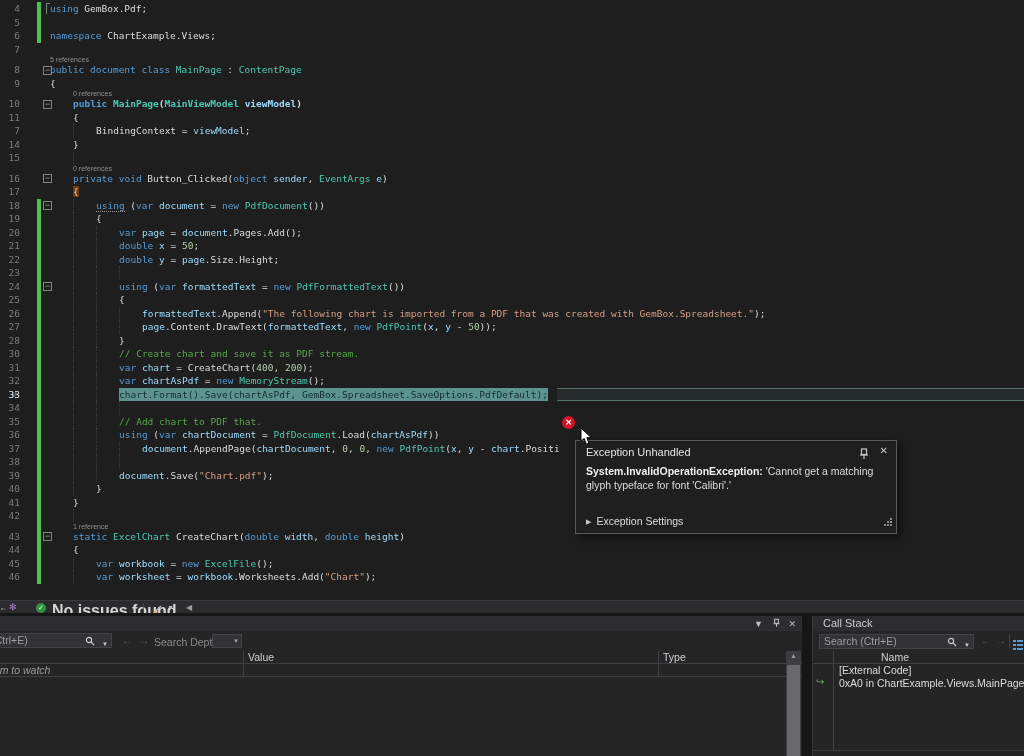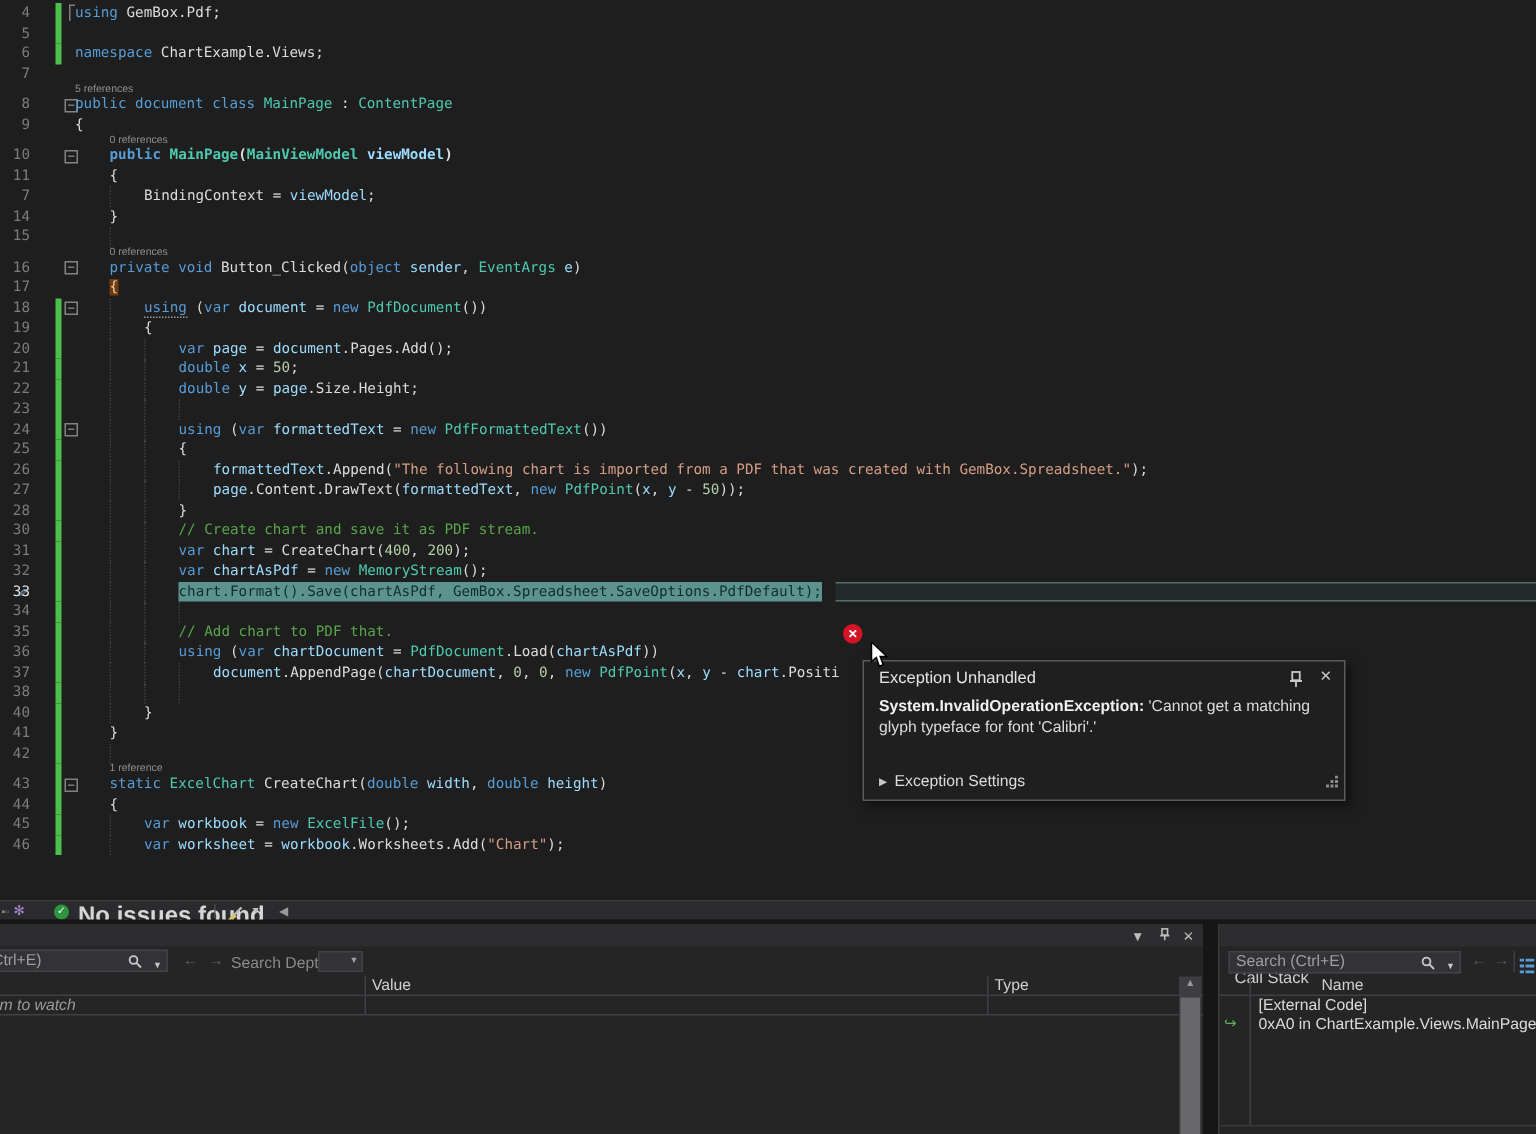--- a/index.html
+++ b/index.html
@@ -71,21 +71,21 @@
   .health .broom { position:absolute; left:150px; top:1px; }
   .health .dd { position:absolute; left:167px; top:3px; color:#bdbdbd; font-size:7px; }
   .health .back { position:absolute; left:186px; top:2px; color:#9a9a9a; font-size:8px; }
 
   
   .bottom { position:absolute; left:0; top:613px; width:1024px; height:143px; background:#161616; }
   .panel { position:absolute; top:3px; height:140px; background:#252526; overflow:hidden; }
   .watch { left:0; width:802px; }
   .stack { left:812px; width:212px; border-left:1px solid #3a3a3d; }
   .ptitle { position:absolute; left:0; top:0; right:0; height:15px; background:#2d2d30; }
-  .ptitle .txt { position:absolute; left:10px; top:1px; font-size:11px; color:#cccccc;margin-top:29px; }
+  .ptitle .txt { position:absolute; left:10px; top:1px; font-size:11px; color:#cccccc; }
   .wicons { position:absolute; top:2px; right:6px; color:#bdbdbd; font-size:9px; letter-spacing:0; }
   .wicons span { margin-left:7px; }
   .sbox { position:absolute; height:15px; background:#333337; border:1px solid #434346;
           font-size:10.5px; color:#9e9e9e; line-height:13px; padding-left:4px; white-space:nowrap;
           overflow:hidden; }
   .mag { display:inline-block; }
   .toolarrow { position:absolute; font-size:10px; color:#666; top:19px; }
   .sd-label { position:absolute; left:154px; top:20px; font-size:10.5px; color:#8a8a8a; }
   .sd-drop { position:absolute; left:212px; top:18px; width:30px; height:14px; background:#333337;
              border:1px solid #434346; }
@@ -153,20 +153,21 @@
       <div class="cline"><span class="gut-num">28</span><span class="gut-bar"></span><span class="guide" style="left: 73px;"></span><span class="guide" style="left: 96px;"></span><span class="codetext" style="left: 119px;"><span class="tok pl">}</span></span></div>
       <div class="cline"><span class="gut-num">30</span><span class="gut-bar"></span><span class="guide" style="left: 73px;"></span><span class="guide" style="left: 96px;"></span><span class="codetext" style="left: 119px;"><span class="tok co">// Create chart and save it as PDF stream.</span></span></div>
       <div class="cline"><span class="gut-num">31</span><span class="gut-bar"></span><span class="guide" style="left: 73px;"></span><span class="guide" style="left: 96px;"></span><span class="codetext" style="left: 119px;"><span class="tok kw">var</span><span class="tok pl"> </span><span class="tok va">chart</span><span class="tok pl"> = CreateChart(</span><span class="tok nu">400</span><span class="tok pl">, </span><span class="tok nu">200</span><span class="tok pl">);</span></span></div>
       <div class="cline"><span class="gut-num">32</span><span class="gut-bar"></span><span class="guide" style="left: 73px;"></span><span class="guide" style="left: 96px;"></span><span class="codetext" style="left: 119px;"><span class="tok kw">var</span><span class="tok pl"> </span><span class="tok va">chartAsPdf</span><span class="tok pl"> = </span><span class="tok kw">new</span><span class="tok pl"> </span><span class="tok ty">MemoryStream</span><span class="tok pl">();</span></span></div>
       <div class="cline exc cur"><span class="gut-num">33</span><span class="gut-pen">✎</span><span class="gut-bar"></span><span class="guide" style="left: 73px;"></span><span class="guide" style="left: 96px;"></span><span class="exc-tail"></span><span class="codetext" style="left: 119px;"><span class="tok xd">chart.Format().Save(chartAsPdf, GemBox.Spreadsheet.SaveOptions.PdfDefault);</span></span></div>
       <div class="cline"><span class="gut-num">34</span><span class="gut-bar"></span><span class="guide" style="left: 73px;"></span><span class="guide" style="left: 96px;"></span><span class="guide" style="left: 119px;"></span></div>
       <div class="cline"><span class="gut-num">35</span><span class="gut-bar"></span><span class="guide" style="left: 73px;"></span><span class="guide" style="left: 96px;"></span><span class="codetext" style="left: 119px;"><span class="tok co">// Add chart to PDF that.</span></span></div>
       <div class="cline"><span class="gut-num">36</span><span class="gut-bar"></span><span class="guide" style="left: 73px;"></span><span class="guide" style="left: 96px;"></span><span class="codetext" style="left: 119px;"><span class="tok kw">using</span><span class="tok pl"> (</span><span class="tok kw">var</span><span class="tok pl"> </span><span class="tok va">chartDocument</span><span class="tok pl"> = </span><span class="tok ty">PdfDocument</span><span class="tok pl">.Load(</span><span class="tok va">chartAsPdf</span><span class="tok pl">))</span></span></div>
       <div class="cline"><span class="gut-num">37</span><span class="gut-bar"></span><span class="guide" style="left: 73px;"></span><span class="guide" style="left: 96px;"></span><span class="guide" style="left: 119px;"></span><span class="codetext" style="left: 142px;"><span class="tok va">document</span><span class="tok pl">.AppendPage(</span><span class="tok va">chartDocument</span><span class="tok pl">, </span><span class="tok nu">0</span><span class="tok pl">, </span><span class="tok nu">0</span><span class="tok pl">, </span><span class="tok kw">new</span><span class="tok pl"> </span><span class="tok ty">PdfPoint</span><span class="tok pl">(</span><span class="tok va">x</span><span class="tok pl">, </span><span class="tok va">y</span><span class="tok pl"> - </span><span class="tok va">chart</span><span class="tok pl">.Positi</span></span></div>
       <div class="cline"><span class="gut-num">38</span><span class="gut-bar"></span><span class="guide" style="left: 73px;"></span><span class="guide" style="left: 96px;"></span><span class="guide" style="left: 119px;"></span></div>
+      <div class="cline"><span class="gut-num">39</span><span class="gut-bar"></span><span class="guide" style="left: 73px;"></span><span class="guide" style="left: 96px;"></span><span class="codetext" style="left: 119px;"><span class="tok va">document</span><span class="tok pl">.Save(</span><span class="tok st">"Chart.pdf"</span><span class="tok pl">);</span></span></div>
       <div class="cline"><span class="gut-num">40</span><span class="gut-bar"></span><span class="guide" style="left: 73px;"></span><span class="codetext" style="left: 96px;"><span class="tok pl">}</span></span></div>
       <div class="cline"><span class="gut-num">41</span><span class="gut-bar"></span><span class="codetext" style="left: 73px;"><span class="tok pl">}</span></span></div>
       <div class="cline"><span class="gut-num">42</span><span class="gut-bar"></span><span class="guide" style="left: 73px;"></span></div>
       <div class="clrow">
         <span class="gut-bar"></span>
         <span class="cltext" style="left: 73px;">1 reference</span>
       </div>
       <div class="cline"><span class="gut-num">43</span><span class="gut-bar"></span><span class="gut-box">–</span><span class="codetext" style="left: 73px;"><span class="tok kw">static </span><span class="tok ty">ExcelChart</span><span class="tok pl"> CreateChart(</span><span class="tok kw">double</span><span class="tok pl"> </span><span class="tok va">width</span><span class="tok pl">, </span><span class="tok kw">double</span><span class="tok pl"> </span><span class="tok va">height</span><span class="tok pl">)</span></span></div>
       <div class="cline"><span class="gut-num">44</span><span class="gut-bar"></span><span class="codetext" style="left: 73px;"><span class="tok pl">{</span></span></div>
       <div class="cline"><span class="gut-num">45</span><span class="gut-bar"></span><span class="guide" style="left: 73px;"></span><span class="codetext" style="left: 96px;"><span class="tok kw">var</span><span class="tok pl"> </span><span class="tok va">workbook</span><span class="tok pl"> = </span><span class="tok kw">new</span><span class="tok pl"> </span><span class="tok ty">ExcelFile</span><span class="tok pl">();</span></span></div>

